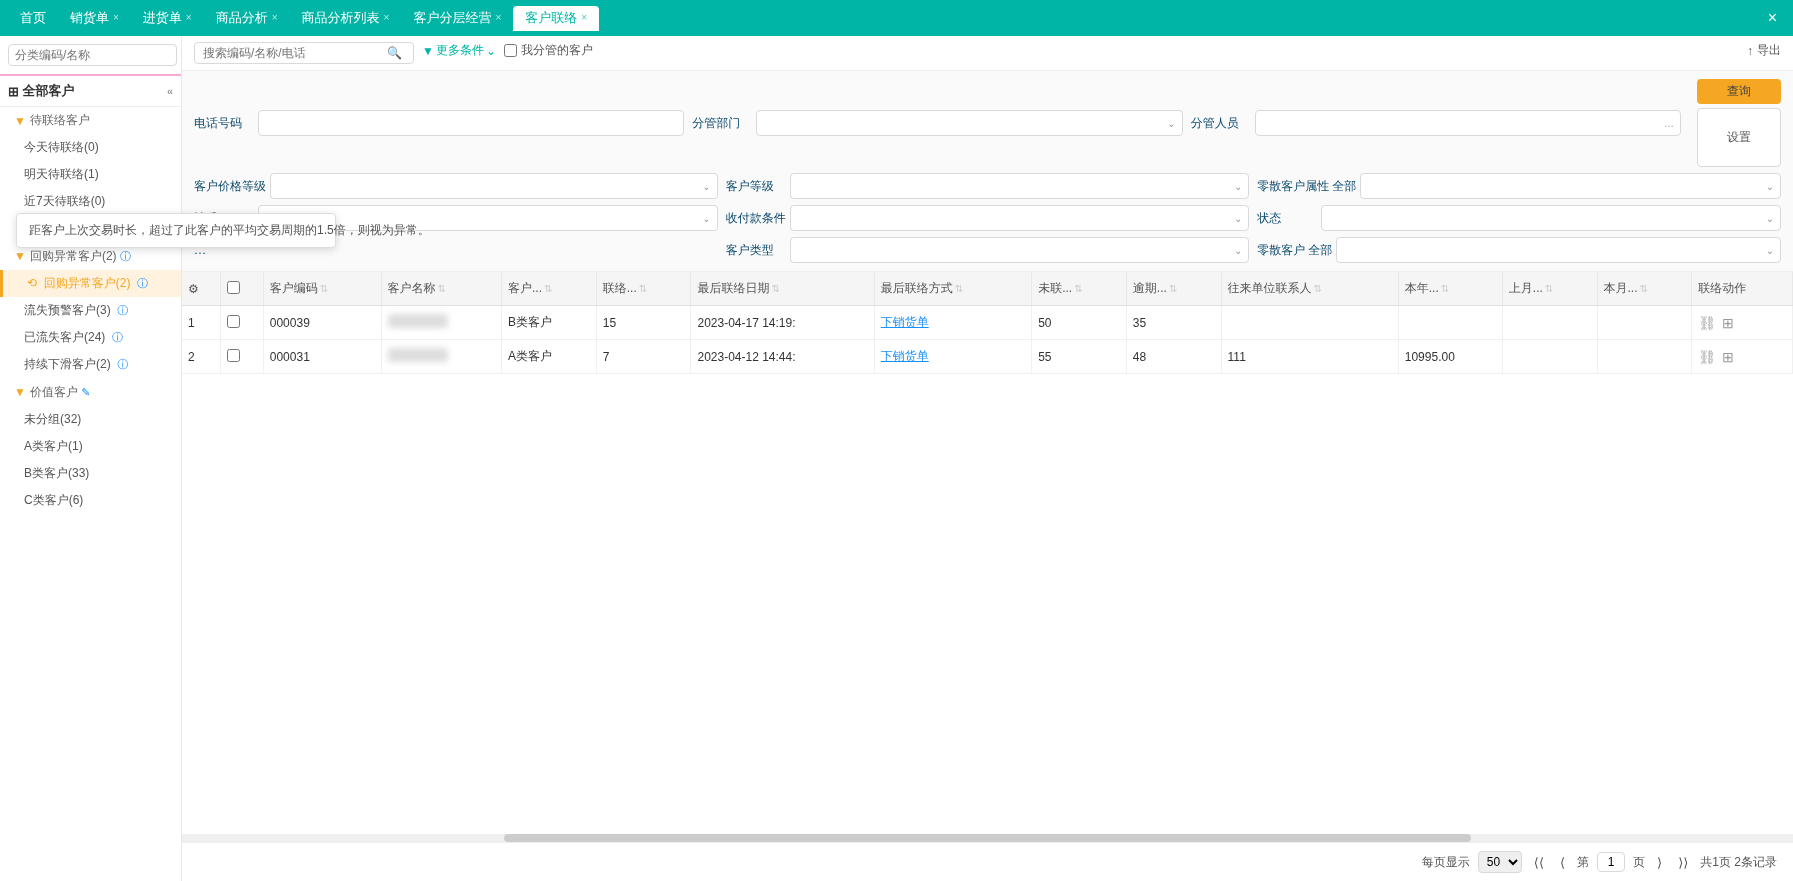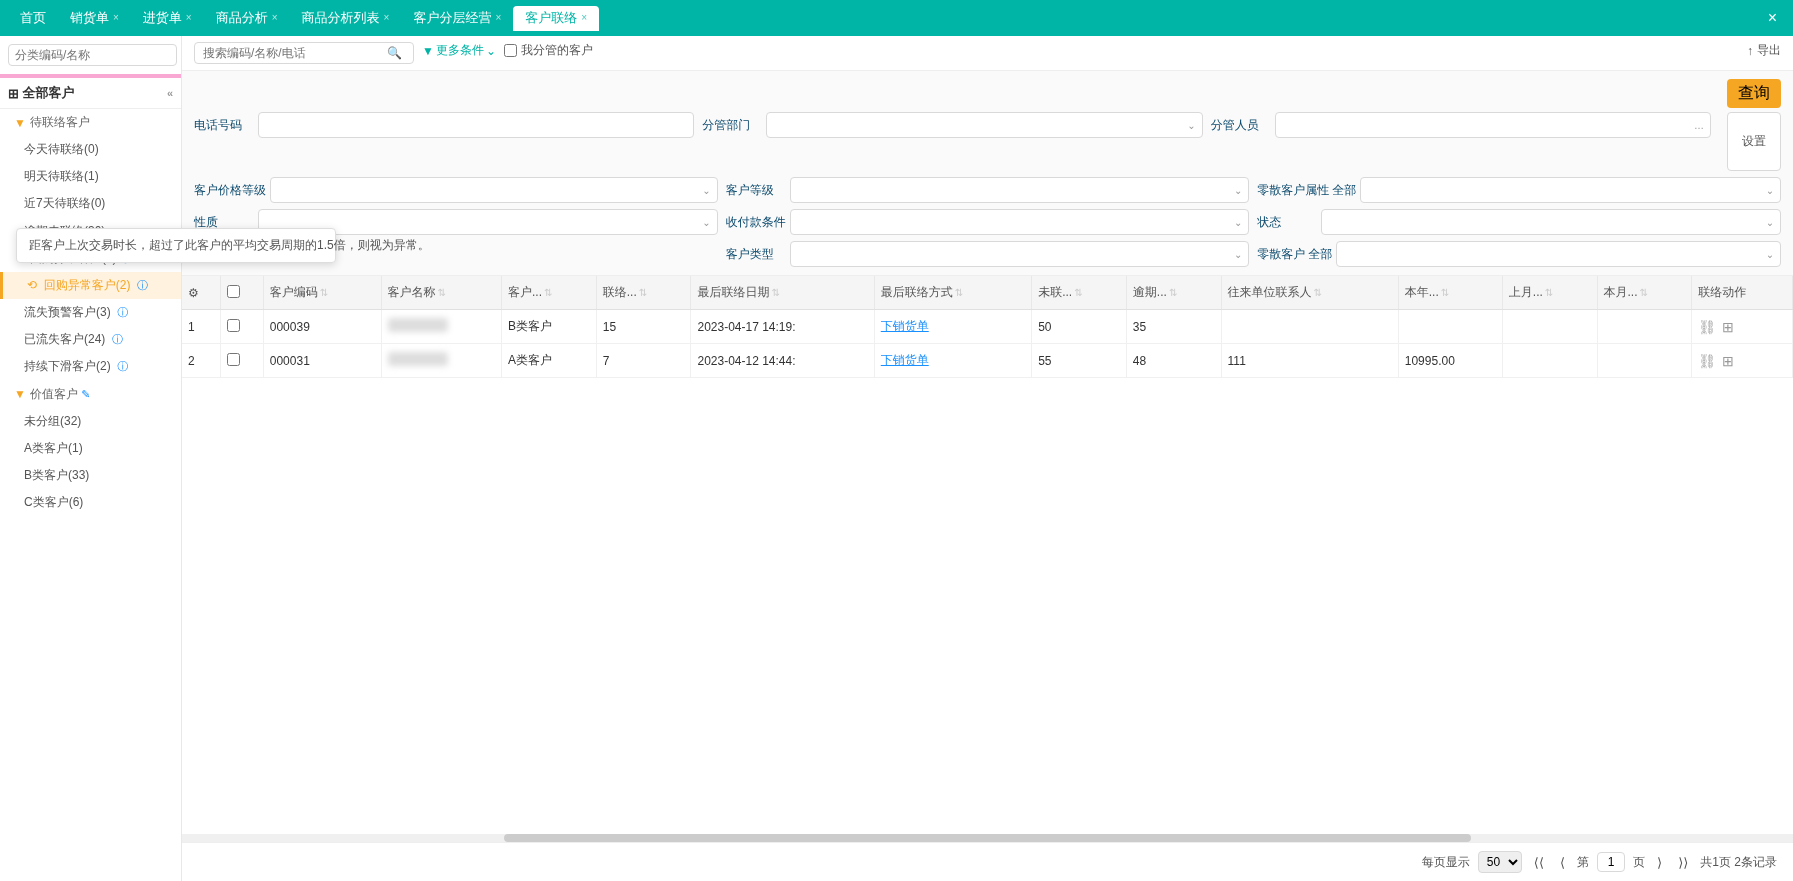--- a/index.html
+++ b/index.html
@@ -55,21 +55,21 @@
       border-right: 1px solid #e8e8e8;
       display: flex;
       flex-direction: column;
       overflow-y: auto;
       flex-shrink: 0;
     }
     .sidebar-search {
       display: flex;
       align-items: center;
       padding: 8px;
-      border-bottom: 4px solid #f9a8d4;
+      border-bottom: 2px solid #f9a8d4;
       gap: 12px;
     }
     .sidebar-search input {
       border: 1px solid #d9d9d9;
       border-radius: 4px;
       padding: 3px 6px;
       font-size: 12px;
       flex: 1;
       outline: none;
     }
@@ -113,21 +113,21 @@
     }
     .sidebar-item.active {
       background: #fff3e0;
       color: #f5a623;
       border-left: 3px solid #f5a623;
     }
 
     
     .tooltip-box {
       position: absolute;
-      top: 228px;
+      top: 213px;
       left: 16px;
       background: #fff;
       border: 1px solid #ddd;
       border-radius: 4px;
       padding: 8px 12px;
       font-size: 12px;
       color: #555;
       box-shadow: 0 2px 8px rgba(0,0,0,0.15);
       z-index: 100;
       max-width: 320px;
@@ -237,25 +237,25 @@
       flex: 1;
       border: 1px solid #d9d9d9;
       border-radius: 4px;
       padding: 3px 6px;
       font-size: 12px;
       background: #fff;
       min-height: 26px;
     }
     .btn-query {
       background: #f5a623;
-      color: #000000;
+      color: #404040;
       border: none;
       border-radius: 4px;
-      padding: 4px 10px;
-      font-size: 16px;
+      padding: 4px 30px;
+      font-size: 12px;
       cursor: pointer;
     }
     .btn-settings {
       background: #fff;
       color: #555;
       border: 1px solid #d9d9d9;
       border-radius: 4px;
       padding: 20px 14px;
       font-size: 12px;
       cursor: pointer;

